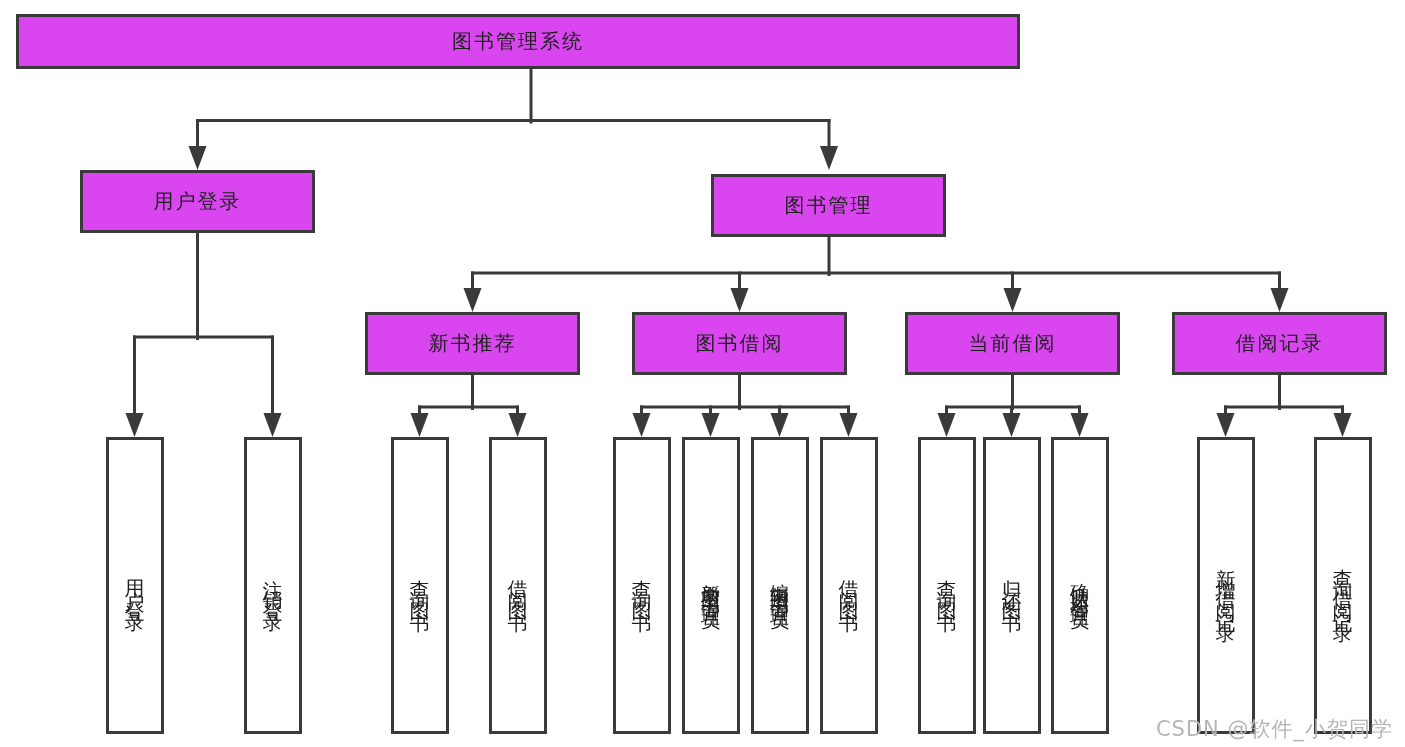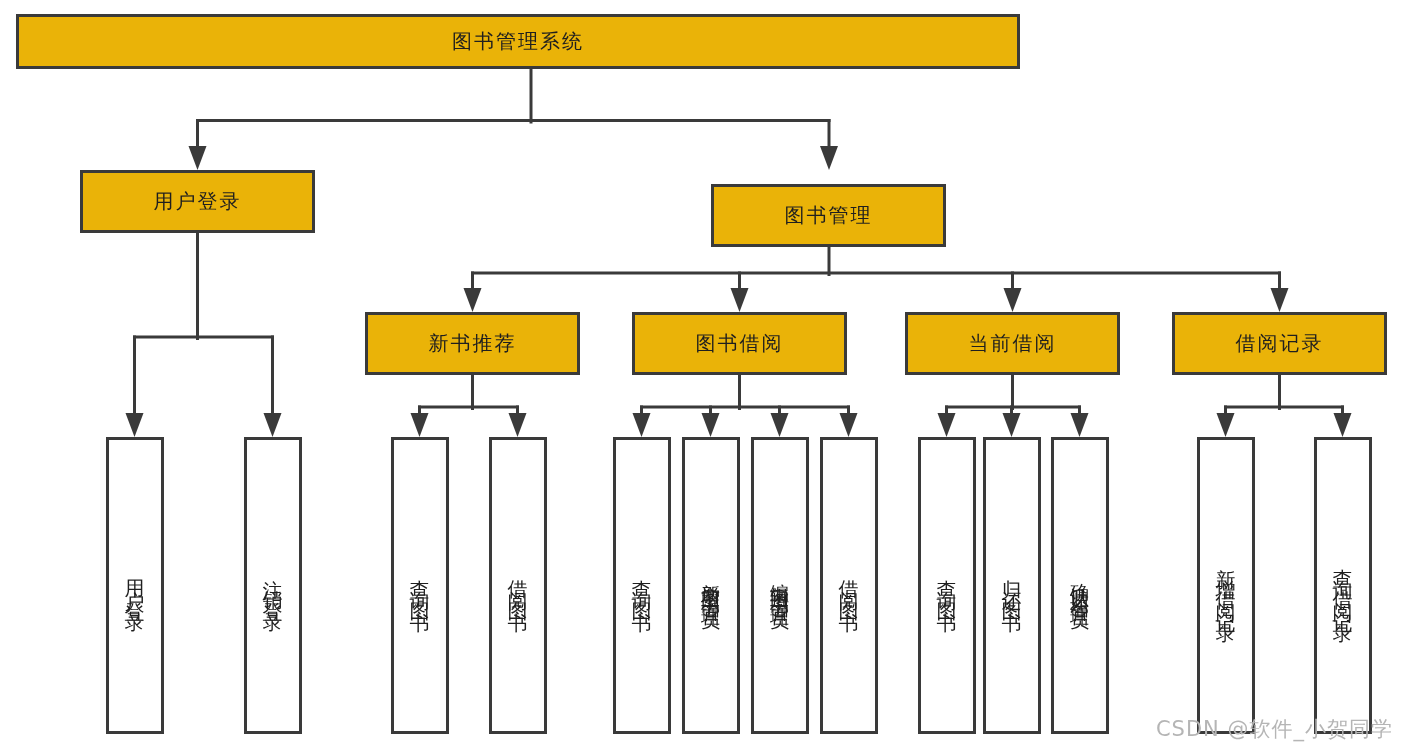--- a/index.html
+++ b/index.html
@@ -18,21 +18,21 @@
   #connectors {
     position: absolute;
     left: 0;
     top: 0;
     pointer-events: none;
   }
   .hbox {
     position: absolute;
     box-sizing: border-box;
     border: 3px solid #3a3a3a;
-    background: #eab308;
+    background: #d946ef;
     display: flex;
     align-items: center;
     justify-content: center;
     font-size: 20px;
     letter-spacing: 2px;
     color: #1f1f1f;
     white-space: nowrap;
   }
   .vbox {
     position: absolute;
@@ -128,21 +128,21 @@
       <path d="M 1333.5 413 L 1351.5 413 L 1342.5 437 Z" fill="#3a3a3a"></path>
     </svg>
 
   <div class="hbox" style="left:16px; top:14px; width:1004px; height:55px;">
     <span>图书管理系统</span>
   </div>
 
   <div class="hbox" style="left:80px; top:170px; width:235px; height:63px;">
     <span>用户登录</span>
   </div>
-  <div class="hbox" style="left:711px; top:184px; width:235px; height:63px;align-items:center;">
+  <div class="hbox" style="left:711px; top:174px; width:235px; height:63px;align-items:center;">
     <span>图书管理</span>
   </div>
 
   <div class="hbox" style="left:365px; top:312px; width:215px; height:63px;">
     <span>新书推荐</span>
   </div>
   <div class="hbox" style="left:632px; top:312px; width:215px; height:63px;">
     <span>图书借阅</span>
   </div>
   <div class="hbox" style="left:905px; top:312px; width:215px; height:63px;">

